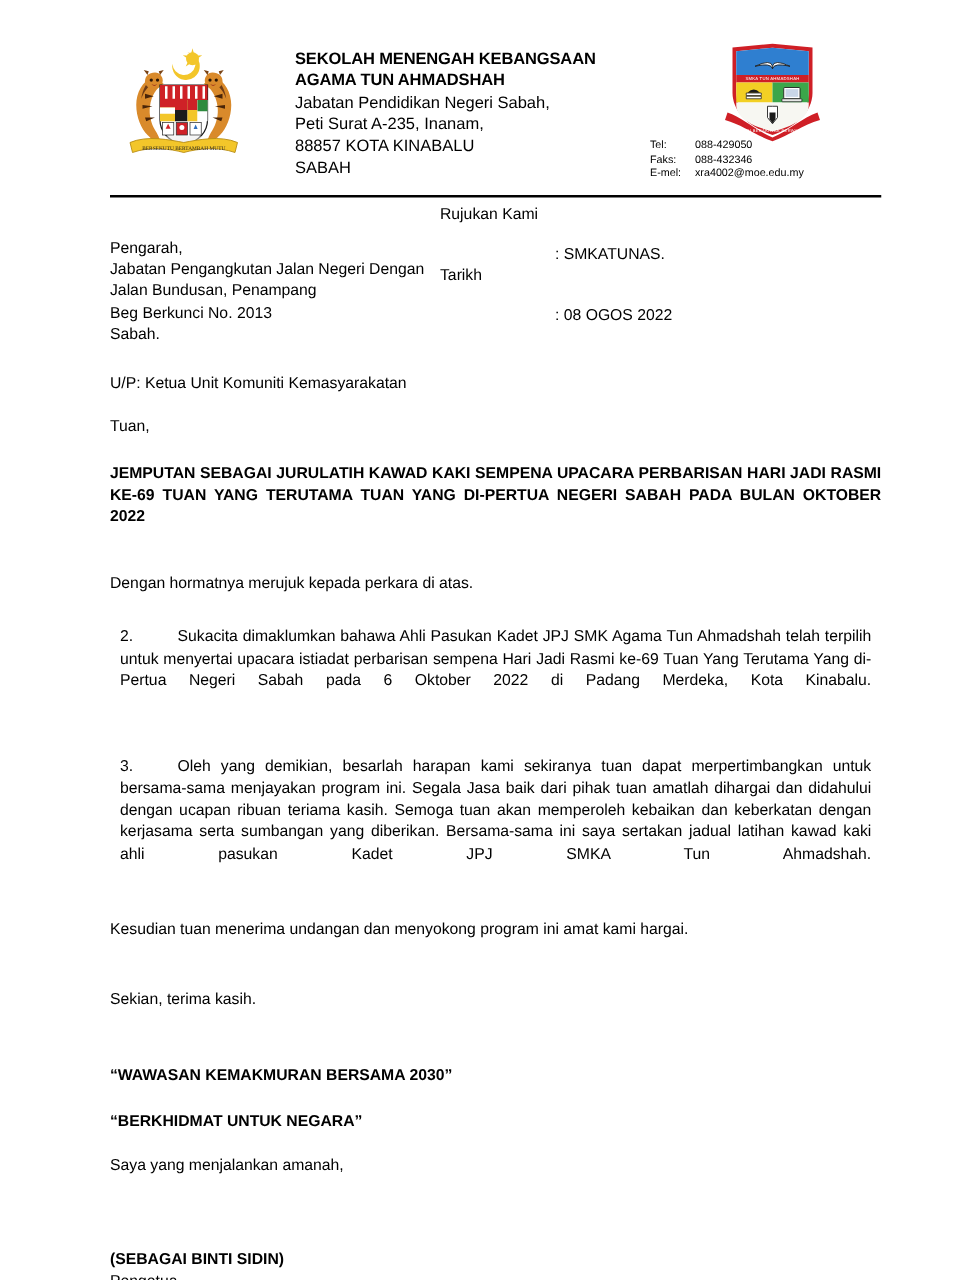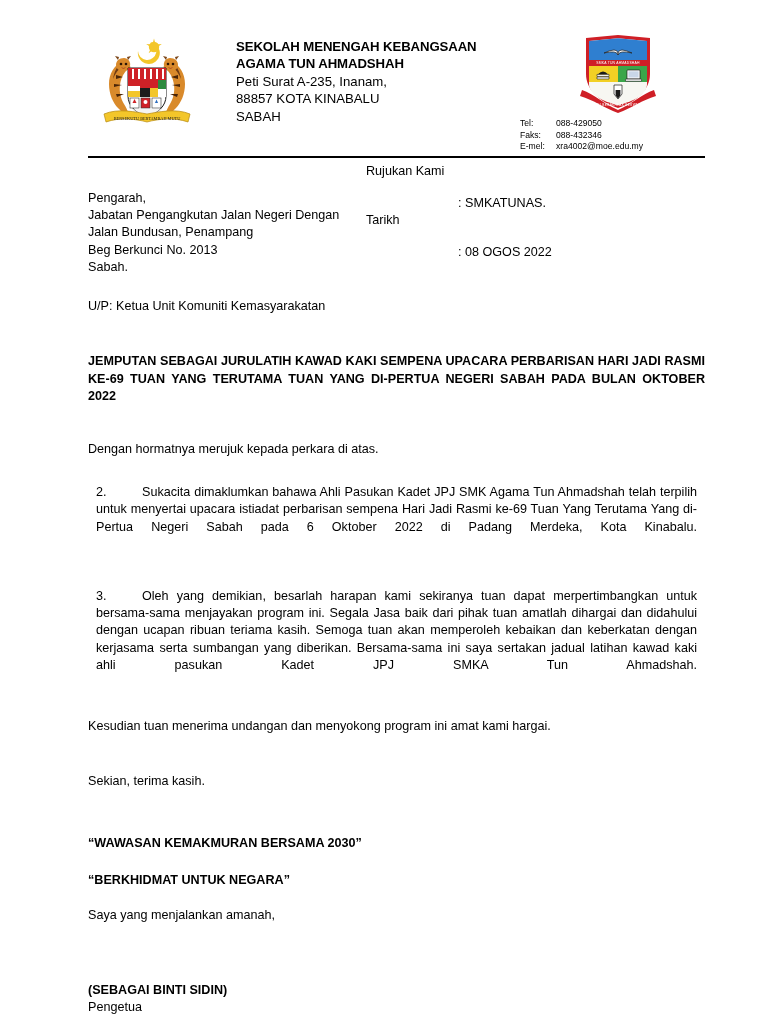--- a/index.html
+++ b/index.html
@@ -58,21 +58,20 @@
     letter-spacing: -0.1px;
   }
 
   .contact-block {
     position: absolute;
     left: 432px;
     top: 80px;
     width: 200px;
     font-size: 8.6px;
     line-height: 11.6px;
-    margin-top: 8px;
   }
   .contact-row {
     display: flex;
   }
   .contact-row .lbl {
     width: 36px;
     flex: none;
   }
   .contact-row .val {
     flex: 1;
@@ -91,21 +90,21 @@
     left: 88px;
     top: 156px;
     width: 617px;
     height: 0;
     border-top: 2.2px solid #000;
   }
 
   
   .refblock {
     position: absolute;
-    left: 366px;
+    left: 352px;
     top: 163px;
     font-size: 12.6px;
     line-height: 17px;
   }
   .ref-row {
     display: flex;
   }
   .ref-row .rlbl {
     width: 92px;
     flex: none;
@@ -251,20 +250,21 @@
         <path d="M40 75 L70 75 C68 79 62 82 55 84 C48 82 42 79 40 75 Z" fill="#e9e9e9" opacity="0.5"></path>
 
         <path d="M12 80 C26 74 44 78 55 80 C66 78 84 74 98 80 L96 88 C82 83 66 85 55 88 C44 85 28 83 14 88 Z" fill="#f3c62a" stroke="#b68a12" stroke-width="0.7"></path>
         <text x="55" y="86" font-family="'Liberation Serif', serif" font-size="4.3" fill="#1b1b1b" text-anchor="middle">BERSEKUTU BERTAMBAH MUTU</text>
       </svg>
     </div>
 
     <div class="header-title">
       <div class="line bold">SEKOLAH MENENGAH KEBANGSAAN</div>
       <div class="line bold">AGAMA TUN AHMADSHAH</div>
+      <div class="line">Jabatan Pendidikan Negeri Sabah,</div>
       <div class="line">Peti Surat A-235, Inanam,</div>
       <div class="line">88857 KOTA KINABALU</div>
       <div class="line">SABAH</div>
     </div>
 
     <div class="crest-school">
       <svg viewBox="0 0 80 82" width="80" height="82" aria-hidden="true">
 
         <path d="M8 6 L40 3 L72 6 L72 42 C72 58 58 70 40 76 C22 70 8 58 8 42 Z" fill="#cf1f26"></path>
         <path d="M11 9 L40 6.2 L69 9 L69 42 C69 56.5 56.5 67.4 40 73 C23.5 67.4 11 56.5 11 42 Z" fill="#ffffff"></path>
@@ -343,20 +343,21 @@
       <div class="addr-line">Jabatan Pengangkutan Jalan Negeri Dengan</div>
       <div class="addr-line">Jalan Bundusan, Penampang</div>
       <div class="addr-line">Beg Berkunci No. 2013</div>
       <div class="addr-line">Sabah.</div>
     </div>
 
     <div class="gap-22"></div>
     <div>U/P: Ketua Unit Komuniti Kemasyarakatan</div>
 
     <div class="gap-18"></div>
+    <div>Tuan,</div>
 
     <div class="gap-20"></div>
     <div class="subject">JEMPUTAN SEBAGAI JURULATIH KAWAD KAKI SEMPENA UPACARA PERBARISAN HARI JADI RASMI KE-69 TUAN YANG TERUTAMA TUAN YANG DI-PERTUA NEGERI SABAH PADA BULAN OKTOBER 2022</div>
 
     <div class="gap-18"></div>
     <p class="plain">Dengan hormatnya merujuk kepada perkara di atas.</p>
 
     <div class="gap-18"></div>
     <p class="para"><span class="num">2.</span><span>Sukacita dimaklumkan bahawa Ahli Pasukan Kadet JPJ SMK Agama Tun Ahmadshah telah terpilih untuk menyertai upacara istiadat perbarisan sempena Hari Jadi Rasmi ke-69 Tuan Yang Terutama Yang di-Pertua Negeri Sabah pada 6 Oktober 2022 di Padang Merdeka, Kota Kinabalu.</span></p>
 

